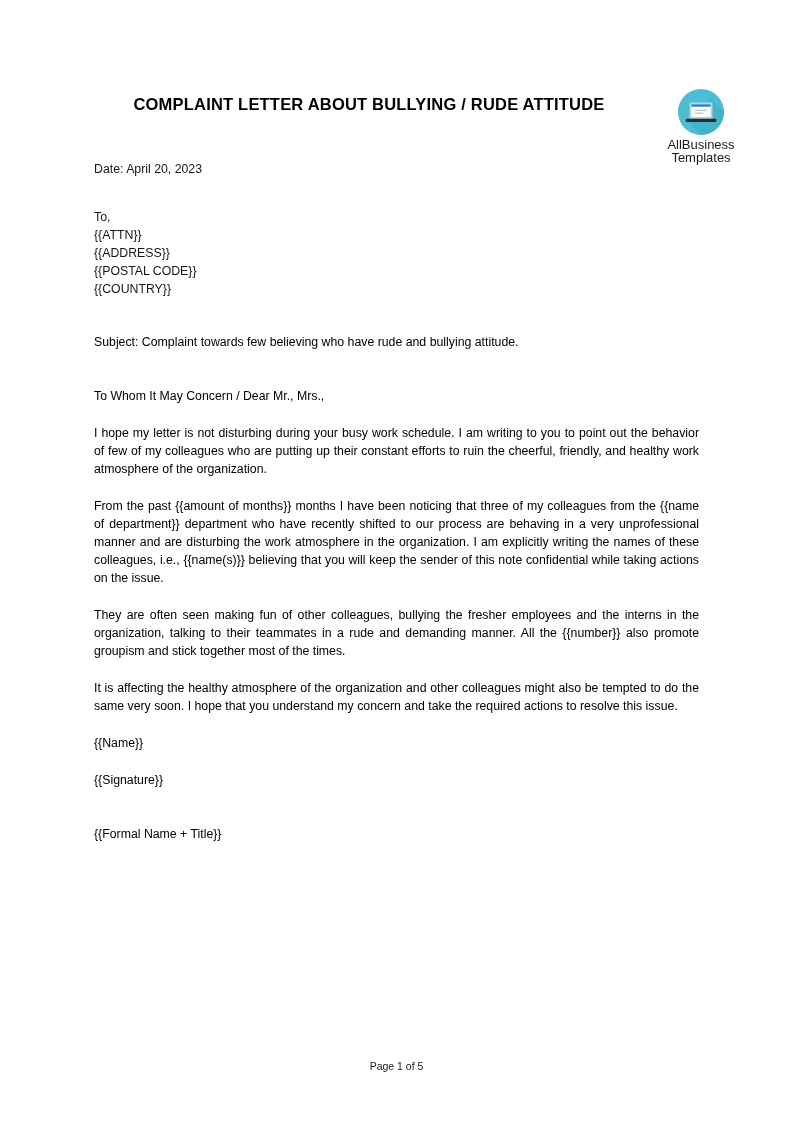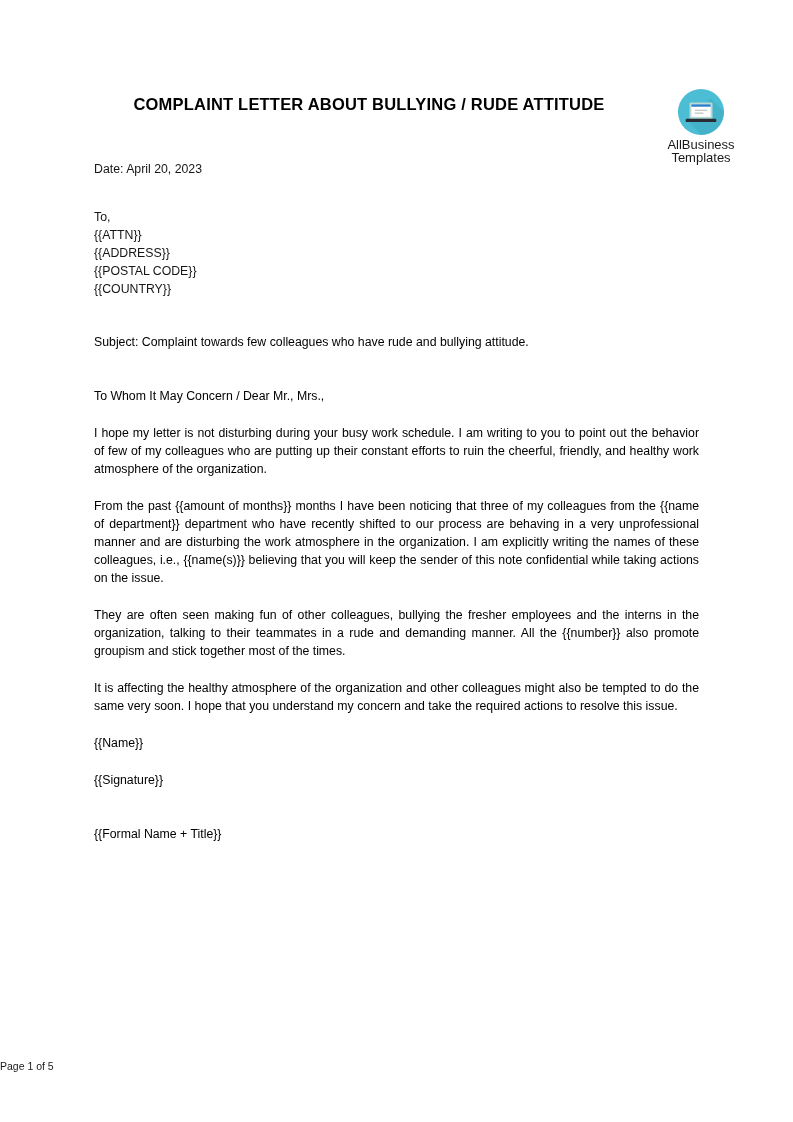--- a/index.html
+++ b/index.html
@@ -137,21 +137,21 @@
     font-size: 12.3px;
     line-height: 18px;
   }
 
   
   .footer {
     position: absolute;
     left: 0;
     top: 1060px;
     width: 793px;
-    text-align: left;
+    text-align: center;
     font-size: 10.5px;
     color: #1a1a1a;
   }
 </style>
 </head>
 <body>
 
 <div class="page">
 
   <div class="doc-title">COMPLAINT LETTER  ABOUT BULLYING / RUDE ATTITUDE</div>
@@ -177,21 +177,21 @@
 
     <div class="addr-block">
       <div class="line">To,</div>
       <div class="line">{{ATTN}}</div>
       <div class="line">{{ADDRESS}}</div>
       <div class="line">{{POSTAL CODE}}</div>
       <div class="line">{{COUNTRY}}</div>
     </div>
 
     <div class="subject-line">
-      <span class="subject-label">Subject:</span><span> Complaint towards few colleagues who have rude and bullying attitude.</span>
+      <span class="subject-label">Subject:</span><span> Complaint towards few believing who have rude and bullying attitude.</span>
     </div>
 
     <div class="salutation">To Whom It May Concern / Dear Mr.,  Mrs.,</div>
 
 
     <div class="para">I hope my letter is not disturbing during your busy work schedule. I am writing to you to point out the behavior of few of my colleagues who are putting up their constant efforts to ruin the cheerful, friendly, and healthy work atmosphere of the organization.</div>
     <div class="para">From the past {{amount of months}} months I have been noticing that three of my colleagues from the {{name of department}} department who have recently shifted to our process are behaving in a very unprofessional manner and are disturbing the work atmosphere in the organization. I am explicitly writing the names of these colleagues, i.e., {{name(s)}} believing that you will keep the sender of this note confidential while taking actions on the issue.</div>
     <div class="para">They are often seen making fun of other colleagues, bullying the fresher employees and the interns in the organization, talking to their teammates in a rude and demanding manner. All the {{number}} also promote groupism and stick together most of the times.</div>
     <div class="para">It is affecting the healthy atmosphere of the organization and other colleagues might also be tempted to do the same very soon. I hope that you understand my concern and take the required actions to resolve this issue.</div>
 

